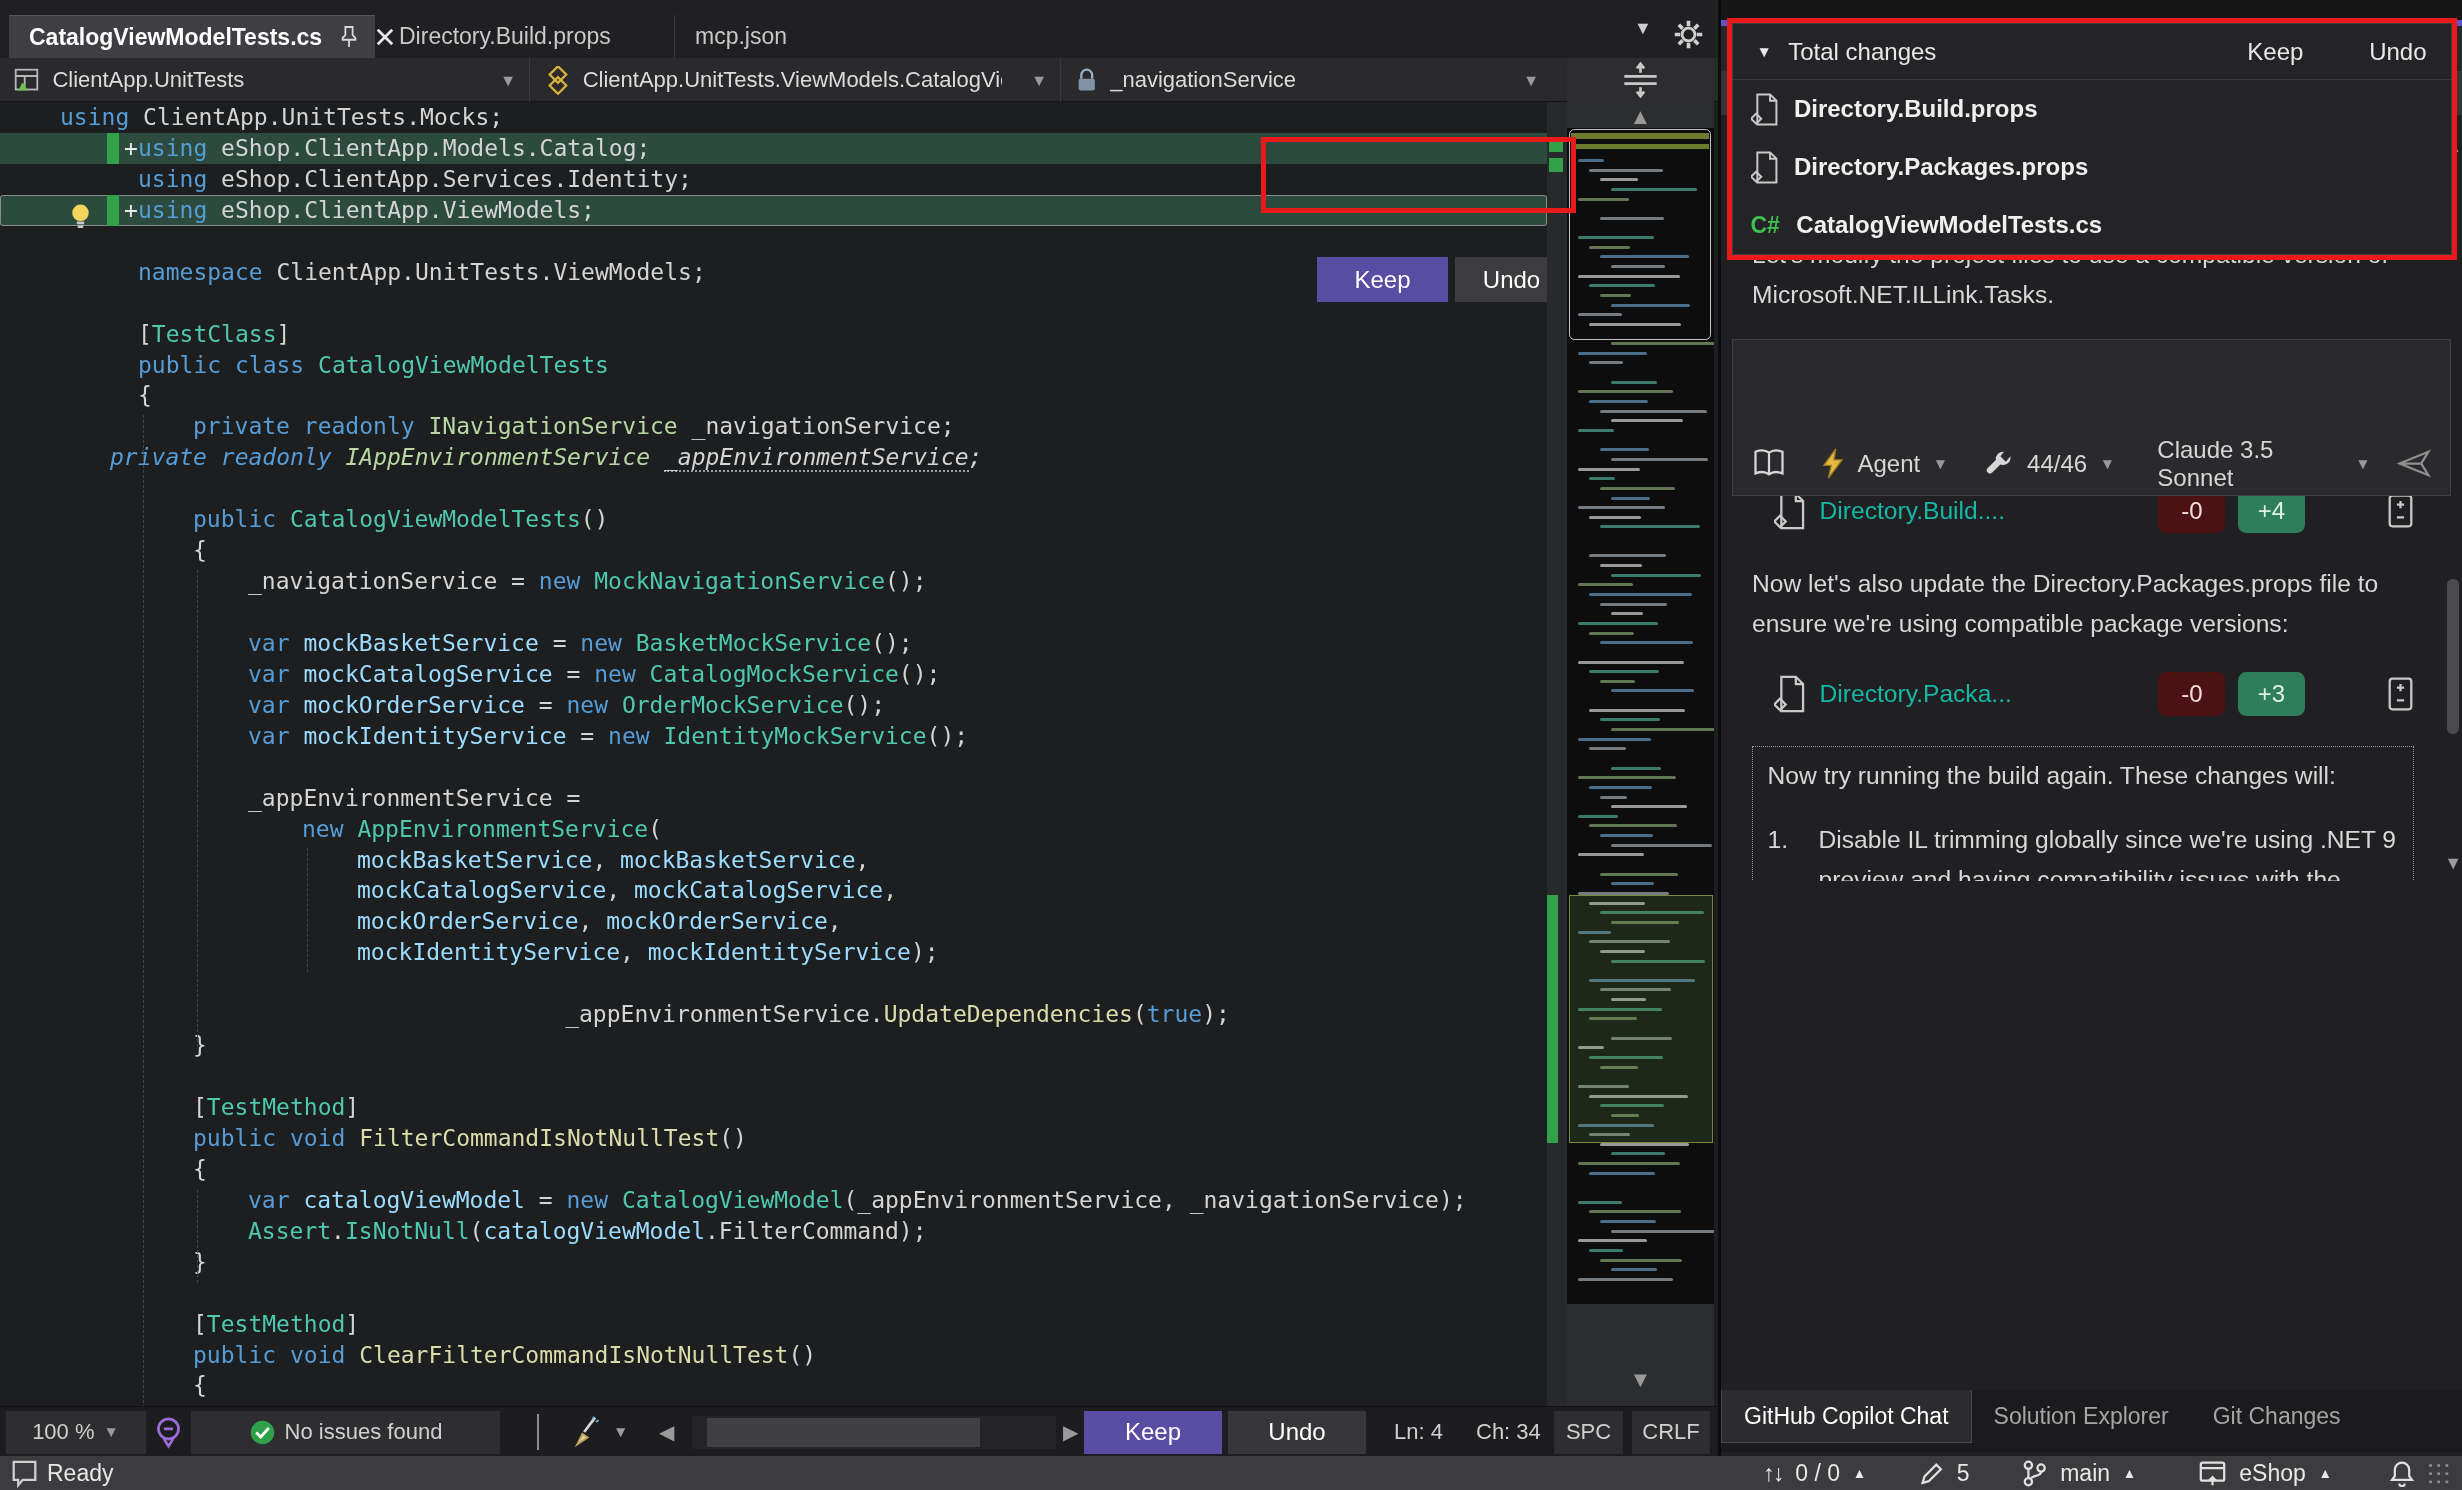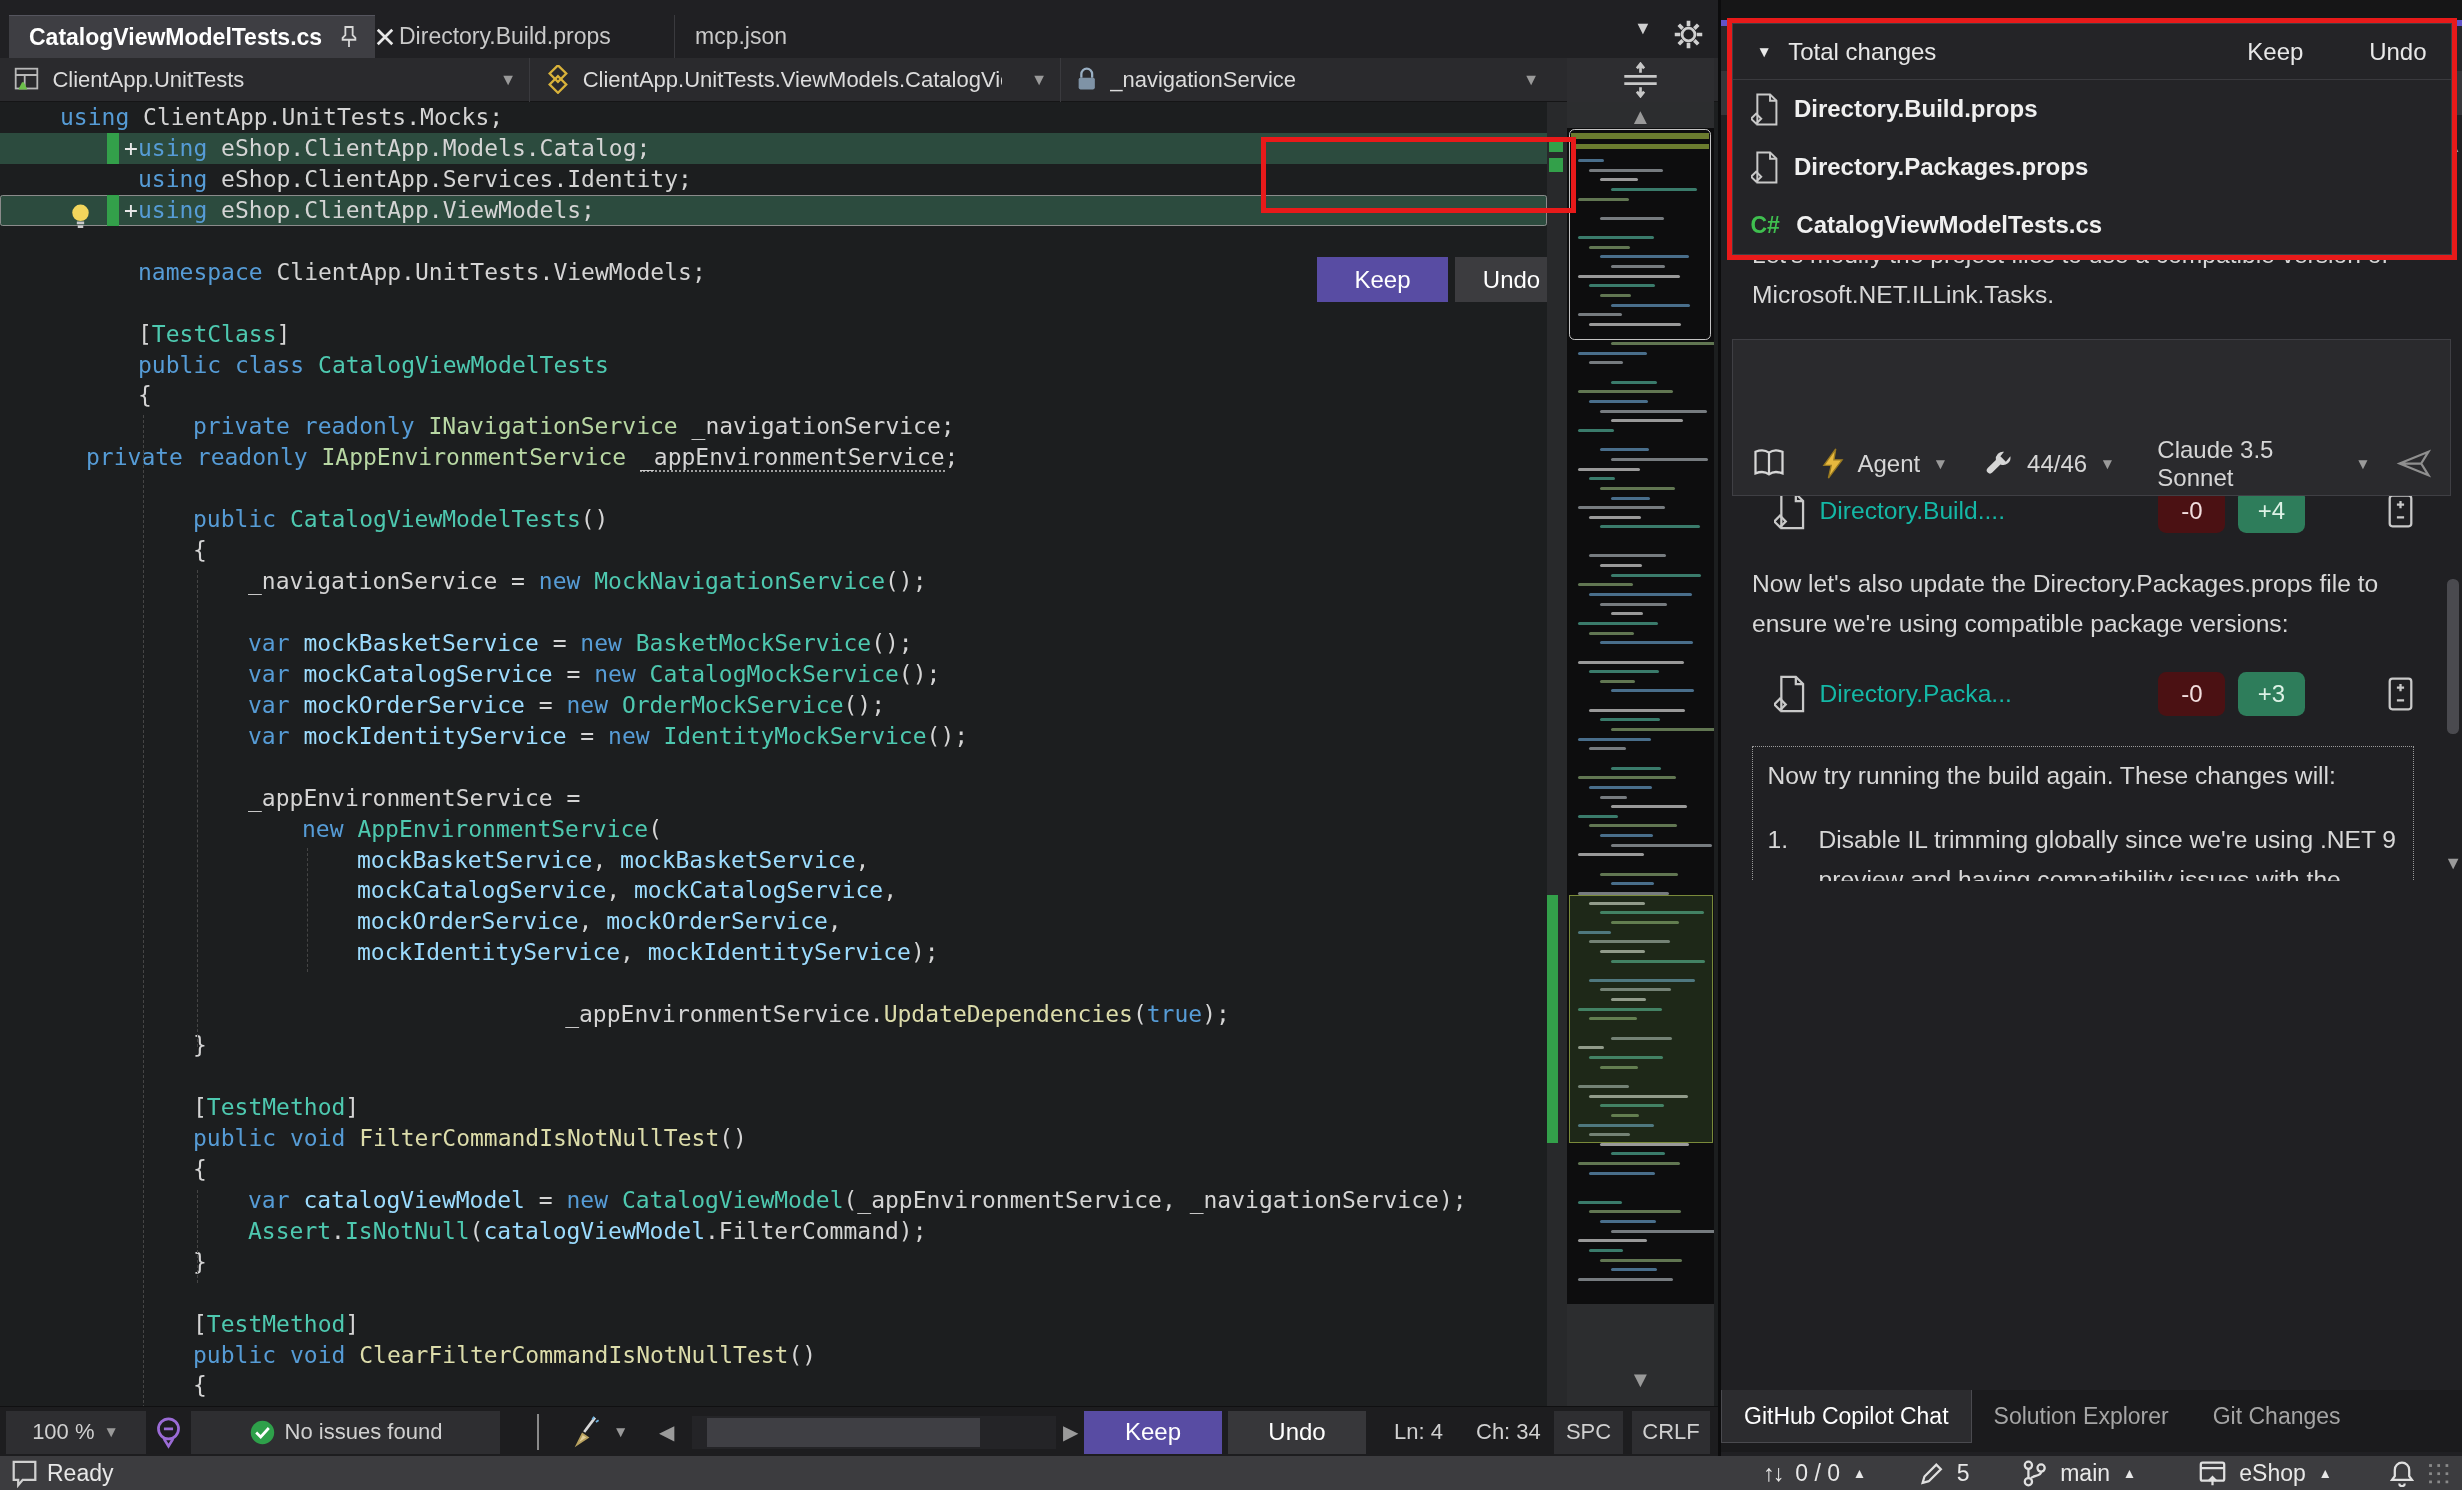--- a/index.html
+++ b/index.html
@@ -6,21 +6,21 @@
 html,body{width:2462px;height:1491px;background:#1c1e1f;font-family:"Liberation Sans",sans-serif;overflow:hidden;color:#d4d4d4}
 .abs{position:absolute}
 svg{display:block}
 
 #tabbar{left:0;top:0;width:1718px;height:58px;background:#202023}
 .tab{position:absolute;top:14.6px;height:44px;display:flex;align-items:center;padding:0 20px;font-size:23px;color:#c9c9c9}
 .tab.active{background:#3e3e43;color:#fff;font-weight:bold;border-top:1.8px solid #55555e}
 .tab .ticon{margin-left:16.4px;color:#d8d8d8;font-weight:normal}
 .tabbar-icons{position:absolute;top:18px;left:1634px;display:flex;gap:20px;color:#cfcfcf}
 
-#crumbbar{left:0;top:58px;width:1718px;height:44px;background:#2a2a2d;border-bottom:0.9px solid #151516;display:flex;align-items:center}
+#crumbbar{left:0;top:58px;width:1718px;height:44px;background:#2a2a2d;border-bottom:0.9px solid #151516;display:flex;}
 .crumb{height:44px;display:flex;align-items:center;font-size:22px;color:#dcdcdc;position:relative;border-right:0.9px solid #3a3a3e;padding:0 12.7px;overflow:hidden}
 .crumb .caret{margin-left:auto;color:#9a9a9a;font-size:16.4px;padding-left:11px}
 .crumb .lbl{white-space:nowrap;overflow:hidden}
 
 #code{left:0;top:102px;width:1547px;height:1304px;overflow:hidden}
 .code-line{position:absolute;left:0;width:1547px;height:31px;line-height:31px;font-family:"DejaVu Sans Mono",monospace;font-size:23px;white-space:pre}
 .code-line.added{background:#2c4b3e}
 .code-line.added::before{content:"";position:absolute;left:107px;top:0;bottom:0;width:12px;background:#33a04a}
 .code-line.focus{outline:1.8px solid #8b8b8b;outline-offset:-1.8px;border-radius:2.7px}
 .plus-marker{position:absolute;left:124px;color:#e8e8e8}
@@ -167,21 +167,21 @@
       <div class="code-line added" style="top: 31px;"><span class="plus-marker">+</span><span class="code-text" style="padding-left: 138px;"><span class="tk-k">using</span><span class="tk-p"> eShop.ClientApp.Models.Catalog;</span></span></div>
       <div class="code-line" style="top: 62px;"><span class="code-text" style="padding-left: 138px;"><span class="tk-k">using</span><span class="tk-p"> eShop.ClientApp.Services.Identity;</span></span></div>
       <div class="code-line added focus" style="top: 93px;"><span class="plus-marker">+</span><span class="code-text" style="padding-left: 138px;"><span class="tk-k">using</span><span class="tk-p"> eShop.ClientApp.ViewModels;</span></span></div>
       <div class="code-line" style="top: 124px;"><span class="code-text" style="padding-left: 138px;"></span></div>
       <div class="code-line" style="top: 155px;"><span class="code-text" style="padding-left: 138px;"><span class="tk-k">namespace</span><span class="tk-p"> ClientApp.UnitTests.ViewModels;</span></span></div>
       <div class="code-line" style="top: 186px;"><span class="code-text" style="padding-left: 138px;"></span></div>
       <div class="code-line" style="top: 217px;"><span class="code-text" style="padding-left: 138px;"><span class="tk-p">[</span><span class="tk-t">TestClass</span><span class="tk-p">]</span></span></div>
       <div class="code-line" style="top: 248px;"><span class="code-text" style="padding-left: 138px;"><span class="tk-k">public</span><span class="tk-p"> </span><span class="tk-k">class</span><span class="tk-p"> </span><span class="tk-t">CatalogViewModelTests</span></span></div>
       <div class="code-line" style="top: 278px;"><span class="code-text" style="padding-left: 138px;"><span class="tk-p">{</span></span></div>
       <div class="code-line" style="top: 309px;"><span class="code-text" style="padding-left: 193px;"><span class="tk-k">private</span><span class="tk-p"> </span><span class="tk-k">readonly</span><span class="tk-p"> </span><span class="tk-i">INavigationService</span><span class="tk-p"> _navigationService;</span></span></div>
-      <div class="code-line" style="top: 340px;"><span class="code-text" style="padding-left: 86px;"><span class="tk-k">private</span><span class="tk-p"> </span><span class="tk-k">readonly</span><span class="tk-p"> </span><span class="tk-i">IAppEnvironmentService</span><span class="tk-p"> </span><span class="tk-u">_appEnvironmentService</span><span class="tk-p">;</span></span></div>
+      <div class="code-line" style="top: 340px;"><span class="code-text" style="padding-left: 110px; font-style: italic;"><span class="tk-k">private</span><span class="tk-p"> </span><span class="tk-k">readonly</span><span class="tk-p"> </span><span class="tk-i">IAppEnvironmentService</span><span class="tk-p"> </span><span class="tk-u">_appEnvironmentService</span><span class="tk-p">;</span></span></div>
       <div class="code-line" style="top: 371px;"><span class="code-text" style="padding-left: 138px;"></span></div>
       <div class="code-line" style="top: 402px;"><span class="code-text" style="padding-left: 193px;"><span class="tk-k">public</span><span class="tk-p"> </span><span class="tk-t">CatalogViewModelTests</span><span class="tk-p">()</span></span></div>
       <div class="code-line" style="top: 433px;"><span class="code-text" style="padding-left: 193px;"><span class="tk-p">{</span></span></div>
       <div class="code-line" style="top: 464px;"><span class="code-text" style="padding-left: 248px;"><span class="tk-p">_navigationService = </span><span class="tk-k">new</span><span class="tk-p"> </span><span class="tk-t">MockNavigationService</span><span class="tk-p">();</span></span></div>
       <div class="code-line" style="top: 495px;"><span class="code-text" style="padding-left: 138px;"></span></div>
       <div class="code-line" style="top: 526px;"><span class="code-text" style="padding-left: 248px;"><span class="tk-k">var</span><span class="tk-p"> </span><span class="tk-v">mockBasketService</span><span class="tk-p"> = </span><span class="tk-k">new</span><span class="tk-p"> </span><span class="tk-t">BasketMockService</span><span class="tk-p">();</span></span></div>
       <div class="code-line" style="top: 557px;"><span class="code-text" style="padding-left: 248px;"><span class="tk-k">var</span><span class="tk-p"> </span><span class="tk-v">mockCatalogService</span><span class="tk-p"> = </span><span class="tk-k">new</span><span class="tk-p"> </span><span class="tk-t">CatalogMockService</span><span class="tk-p">();</span></span></div>
       <div class="code-line" style="top: 588px;"><span class="code-text" style="padding-left: 248px;"><span class="tk-k">var</span><span class="tk-p"> </span><span class="tk-v">mockOrderService</span><span class="tk-p"> = </span><span class="tk-k">new</span><span class="tk-p"> </span><span class="tk-t">OrderMockService</span><span class="tk-p">();</span></span></div>
       <div class="code-line" style="top: 619px;"><span class="code-text" style="padding-left: 248px;"><span class="tk-k">var</span><span class="tk-p"> </span><span class="tk-v">mockIdentityService</span><span class="tk-p"> = </span><span class="tk-k">new</span><span class="tk-p"> </span><span class="tk-t">IdentityMockService</span><span class="tk-p">();</span></span></div>
       <div class="code-line" style="top: 650px;"><span class="code-text" style="padding-left: 138px;"></span></div>

